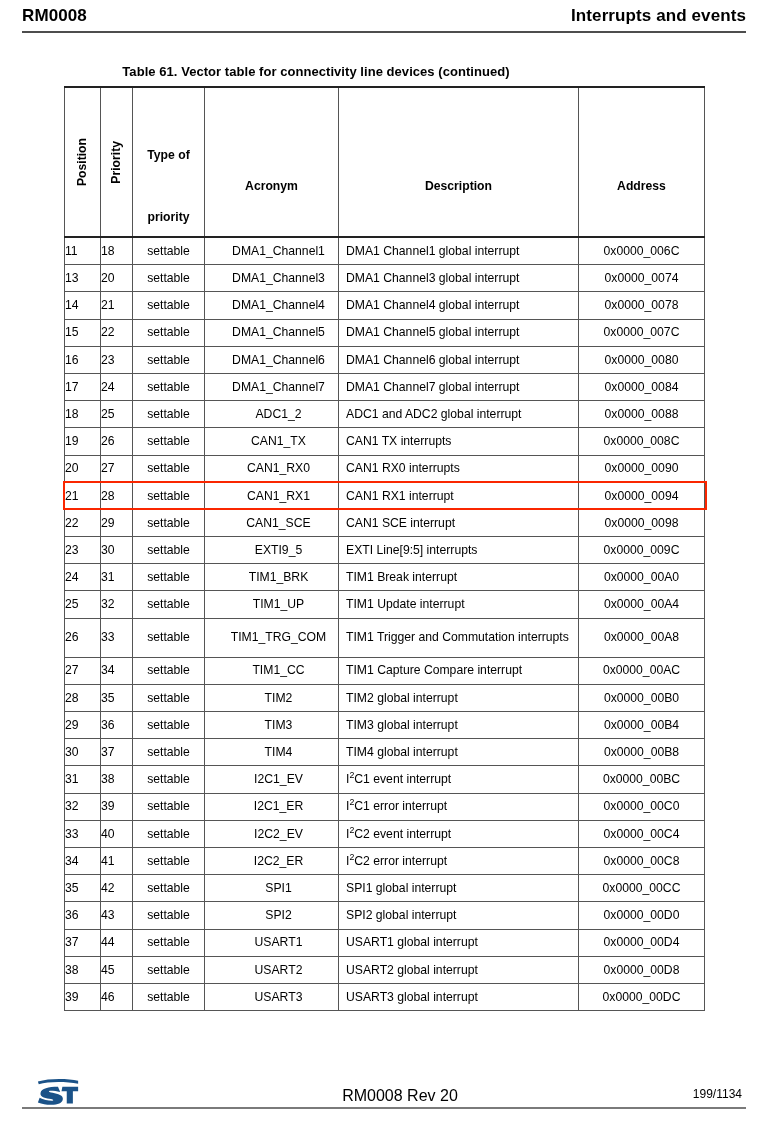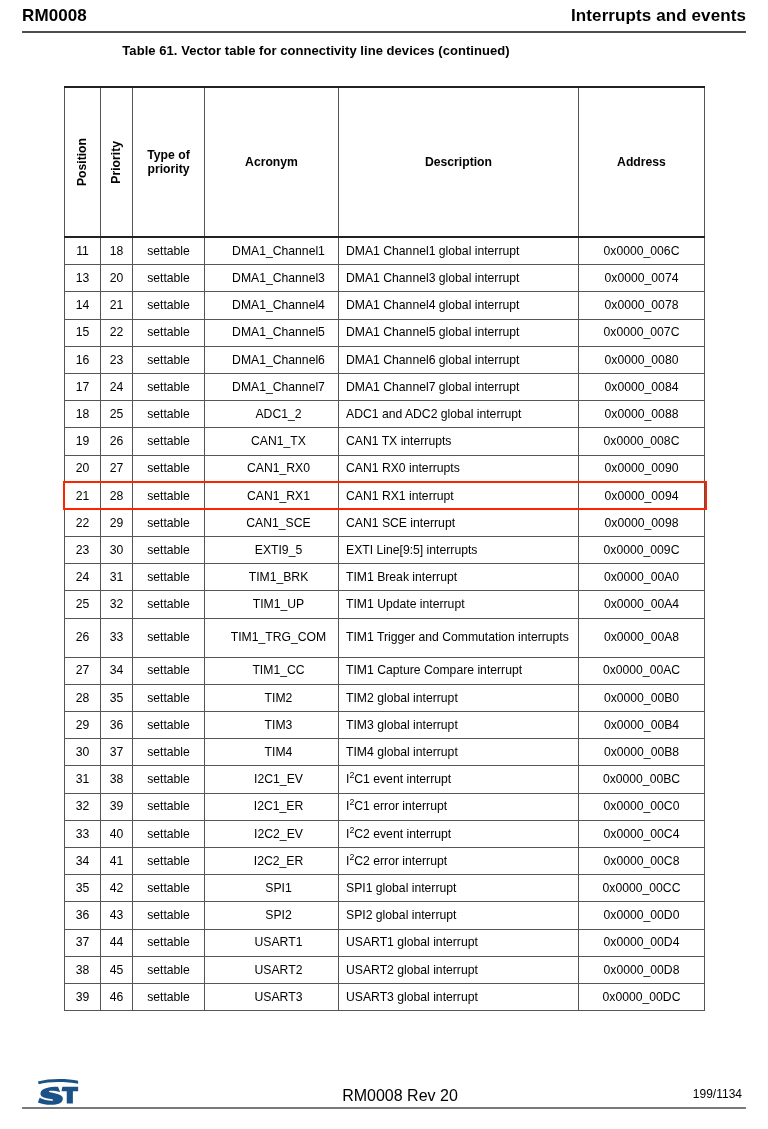--- a/index.html
+++ b/index.html
@@ -40,21 +40,21 @@
     top: 31px;
     width: 724px;
     height: 2px;
     background: #4d4d4d;
   }
 
   
   .table-caption {
     position: absolute;
     left: 0;
-    top: 43px;
+    top: 64px;
     width: 632px;
     text-align: center;
     font-size: 13px;
     font-weight: bold;
     letter-spacing: 0.05px;
   }
 
   
   .vector-table {
     position: absolute;
@@ -97,30 +97,30 @@
     transform: rotate(180deg);
     margin: 0 auto;
     white-space: nowrap;
     line-height: 1;
   }
   .th-flat {
     display: block;
     text-align: center;
     line-height: 14px;
     padding: 0 4px;
+    margin-top: 48px;
   }
 
   
   .vector-table tbody td {
     height: 26.2px;
     font-size: 12.2px;
     line-height: 14.5px;
   }
   td.num {
-    text-align: center;
   }
   td.type {
     text-align: center;
   }
   td.acr {
     text-align: center;
     padding-left: 14px;
   }
   td.desc {
     text-align: left;

